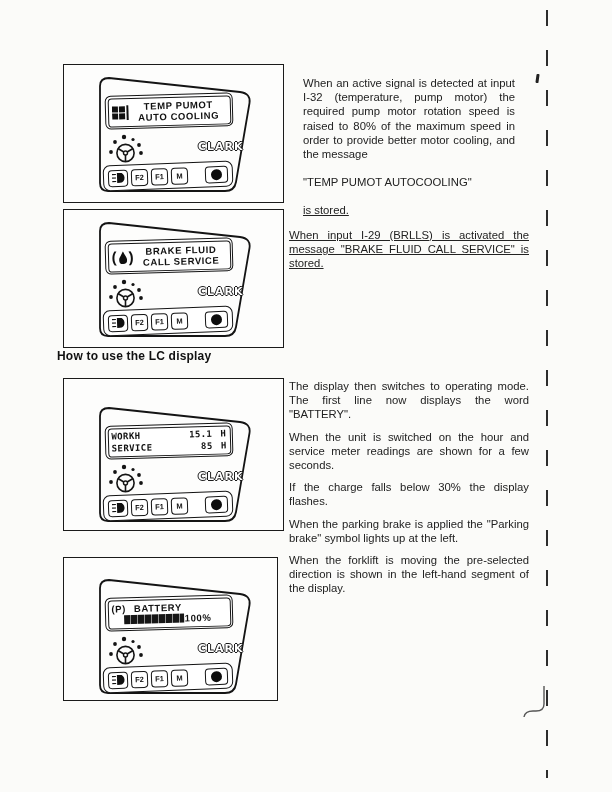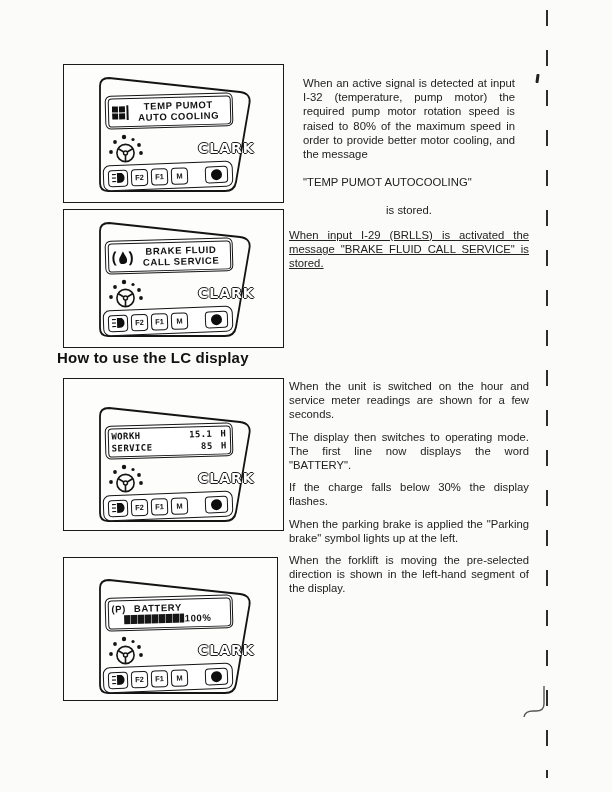--- a/index.html
+++ b/index.html
@@ -59,21 +59,21 @@
   .batt-l1{display:flex;gap:8px;white-space:pre;}
   .batt-l2{display:flex;align-items:center;margin-left:12px;}
   .charge-bar{
     width:60px;height:9px;margin-right:1px;
     background:repeating-linear-gradient(90deg,#161616 0 5.5px,#909090 5.5px 7px);
   }
 
   .steer{position:absolute;left:42px;top:66px;}
   .brand{
     position:absolute;left:134px;top:75px;
-    font-family:"DejaVu Sans",sans-serif;font-weight:bold;font-size:14px;
+    font-family:"DejaVu Sans",sans-serif;font-weight:bold;font-size:11px;
     letter-spacing:1px;color:#fff;
     text-shadow:-1px 0 #1a1a1a,1px 0 #1a1a1a,0 -1px #1a1a1a,0 1px #1a1a1a;
   }
   .btnrow{
     position:absolute;left:39px;top:98px;width:130px;height:26px;
     border:1.7px solid #141414;border-radius:7px;
     transform:rotate(-2.2deg);
     display:flex;align-items:center;gap:3px;padding:0 4px;
     box-sizing:border-box;background:#fff;
   }
@@ -83,21 +83,21 @@
     font-size:7.5px;font-weight:bold;color:#111;box-sizing:border-box;
     background:#fff;flex:0 0 auto;
   }
   .btn.light{width:20px;}
   .btn.circle{width:23px;margin-left:auto;}
   .btn.circle .dot{width:11px;height:11px;border-radius:50%;background:#0d0d0d;}
 
   
   .heading{
     position:absolute;left:57px;top:349px;
-    font-size:15px;font-weight:bold;color:#111;letter-spacing:.2px;
+    font-size:12px;font-weight:bold;color:#111;letter-spacing:.2px;
   }
   .tcol{
     position:absolute;left:289px;width:240px;
     font-size:11.3px;line-height:14.2px;color:#222;
     text-align:justify;
   }
   .tcol p{margin:0 0 8px 0;}
   .tcol.tight p{margin:14px;}
   #tb1{top:62px;}
   #tb2{top:228px;text-decoration:underline;}
@@ -327,30 +327,30 @@
         <div class="btn circle">
             <span class="dot"></span>
           </div>
       </div>
     </div>
   </div>
 
   <div class="tcol tight" id="tb1">
     <p>When an active signal is detected at input I-32 (temperature, pump motor) the required pump motor rotation speed is raised to 80% of the maximum speed in order to provide better motor cooling, and the message</p>
     <p style="text-align:left;">"TEMP PUMOT AUTOCOOLING"</p>
-    <p style="text-align:center;">is stored.</p>
+    <p style="text-align:left;text-decoration:underline;">is stored.</p>
   </div>
 
   <div class="tcol" id="tb2">
     <p>When input I-29 (BRLLS) is activated the message "BRAKE FLUID CALL SERVICE" is stored.</p>
   </div>
 
   <div class="tcol" id="tb3">
+    <p>The display then switches to operating mode. The first line now displays the word "BATTERY".</p>
     <p>When the unit is switched on the hour and service meter readings are shown for a few seconds.</p>
-    <p>The display then switches to operating mode. The first line now displays the word "BATTERY".</p>
     <p>If the charge falls below 30% the display flashes.</p>
     <p>When the parking brake is applied the "Parking brake" symbol lights up at the left.</p>
     <p>When the forklift is moving the pre-selected direction is shown in the left-hand segment of the display.</p>
   </div>
 
   <div class="edge-dashes"></div>
   <div class="tick-artifact"></div>
   <div class="curl-artifact">
     <svg width="38" height="46" viewBox="0 0 38 46">
       <path d="M32 2 V20 Q32 27 24 27 H21 Q13 27 12 33" fill="none" stroke="#555" stroke-width="1.4"></path>

